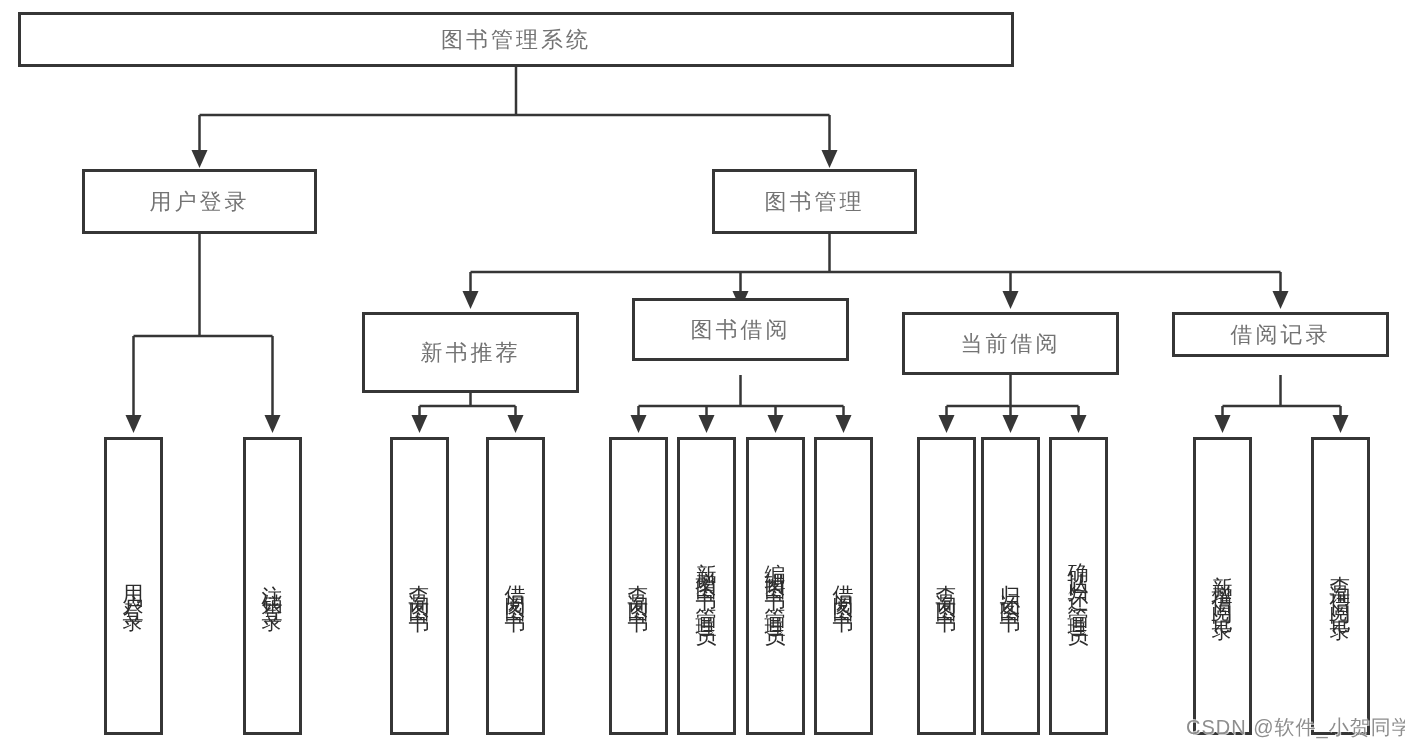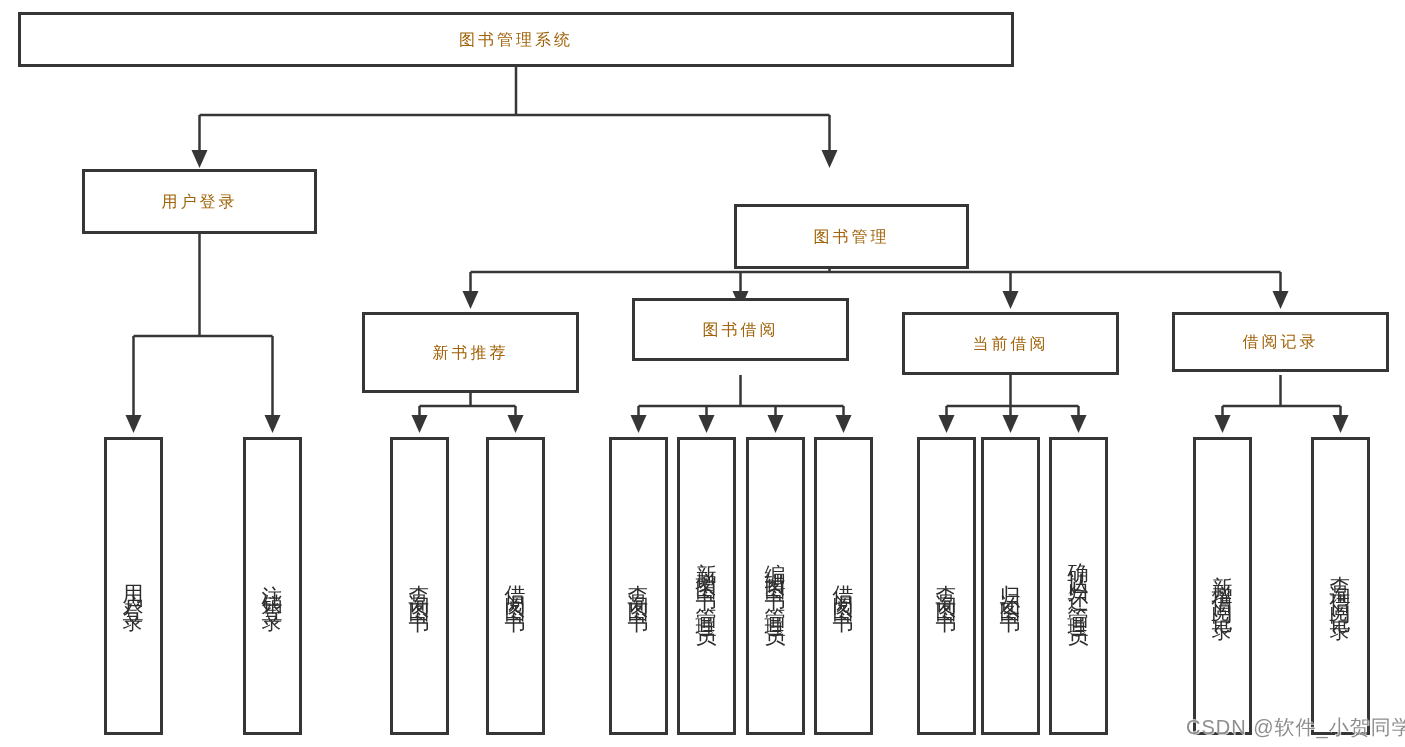--- a/index.html
+++ b/index.html
@@ -19,22 +19,22 @@
   svg.connectors path { stroke: #363636; stroke-width: 2.5; fill: none; }
   svg.connectors polygon { fill: #363636; stroke: none; }
   .node {
     position: absolute;
     background: #ffffff;
     border: 3px solid #363636;
     display: flex; align-items: center; justify-content: center;
     z-index: 2;
   }
   .node .lbl {
-    font-size: 16px;
-    color: #a16207;
+    font-size: 22px;
+    color: #737373;
     letter-spacing: 3px;
     white-space: nowrap;
     line-height: 1;
   }
   .vnode .lbl {
     writing-mode: vertical-rl;
     text-orientation: mixed;
     font-size: 21px;
     letter-spacing: 9px;
     color: #2d2d2d;
@@ -133,34 +133,34 @@
     </g>
   </svg>
 
   <div class="node" style="left:18px; top:12px; width:996px; height:55px;">
     <span class="lbl">图书管理系统</span>
   </div>
 
   <div class="node" style="left:82px; top:169px; width:235px; height:65px;">
     <span class="lbl">用户登录</span>
   </div>
-  <div class="node" style="left:734px; top:169px; width:235px; height:65px;margin-top:35px;">
+  <div class="node" style="left:712px; top:169px; width:205px; height:65px;">
     <span class="lbl">图书管理</span>
   </div>
 
   <div class="node" style="left:362px; top:312px; width:217px; height:81px;">
     <span class="lbl">新书推荐</span>
   </div>
   <div class="node" style="left:632px; top:298px; width:217px; height:63px;">
     <span class="lbl">图书借阅</span>
   </div>
   <div class="node" style="left:902px; top:312px; width:217px; height:63px;align-items:center;">
     <span class="lbl">当前借阅</span>
   </div>
-  <div class="node" style="left:1172px; top:312px; width:217px; height:60px;">
+  <div class="node" style="left:1172px; top:312px; width:217px; height:45px;">
     <span class="lbl">借阅记录</span>
   </div>
 
   <div class="node vnode" style="left:104px; top:437px; width:59px; height:298px;">
     <span class="lbl">用户登录</span>
   </div>
   <div class="node vnode" style="left:243px; top:437px; width:59px; height:298px;">
     <span class="lbl">注销登录</span>
   </div>
 

